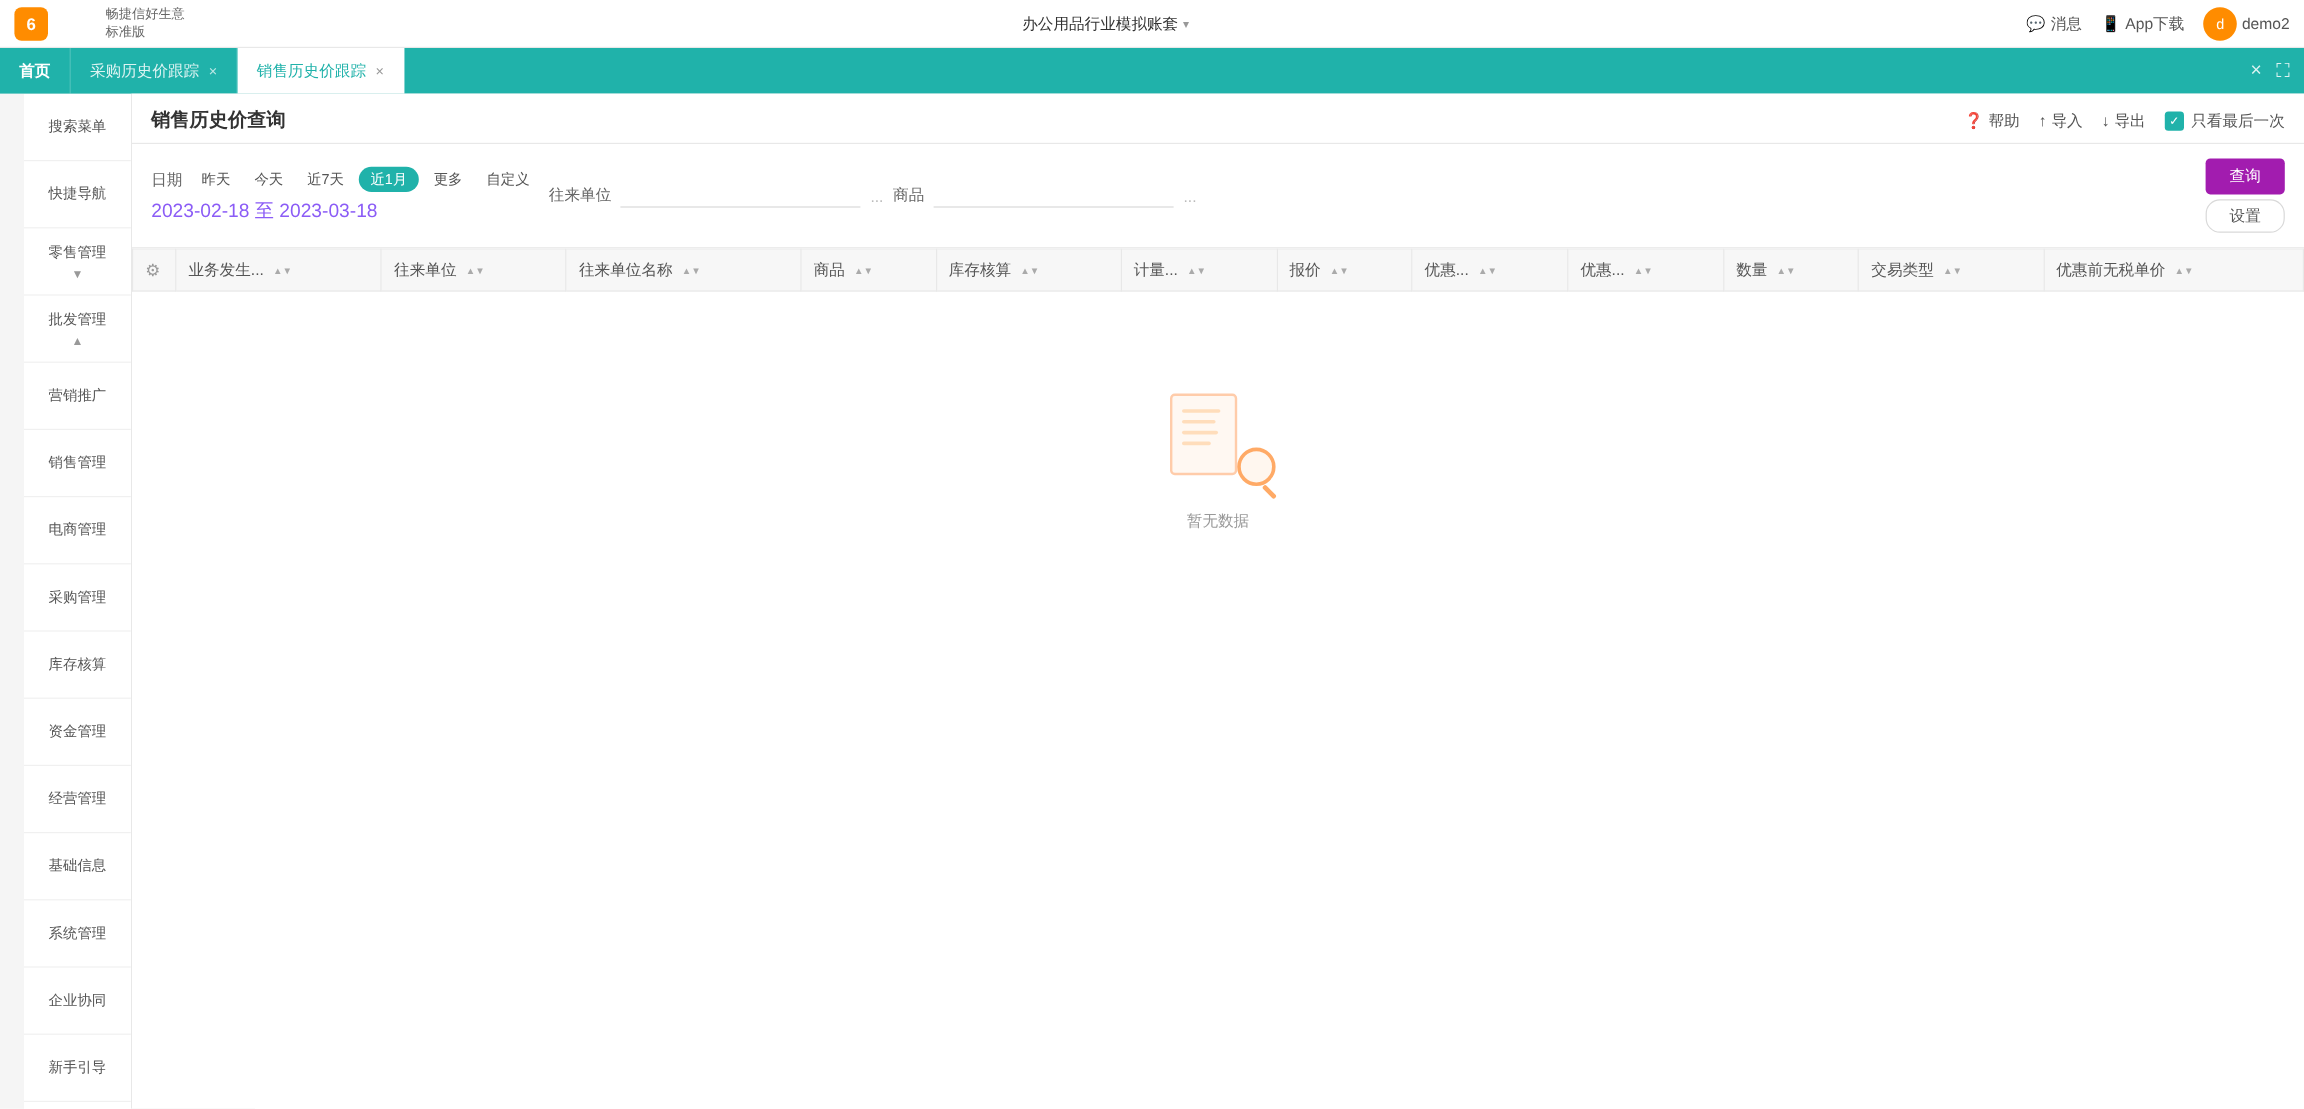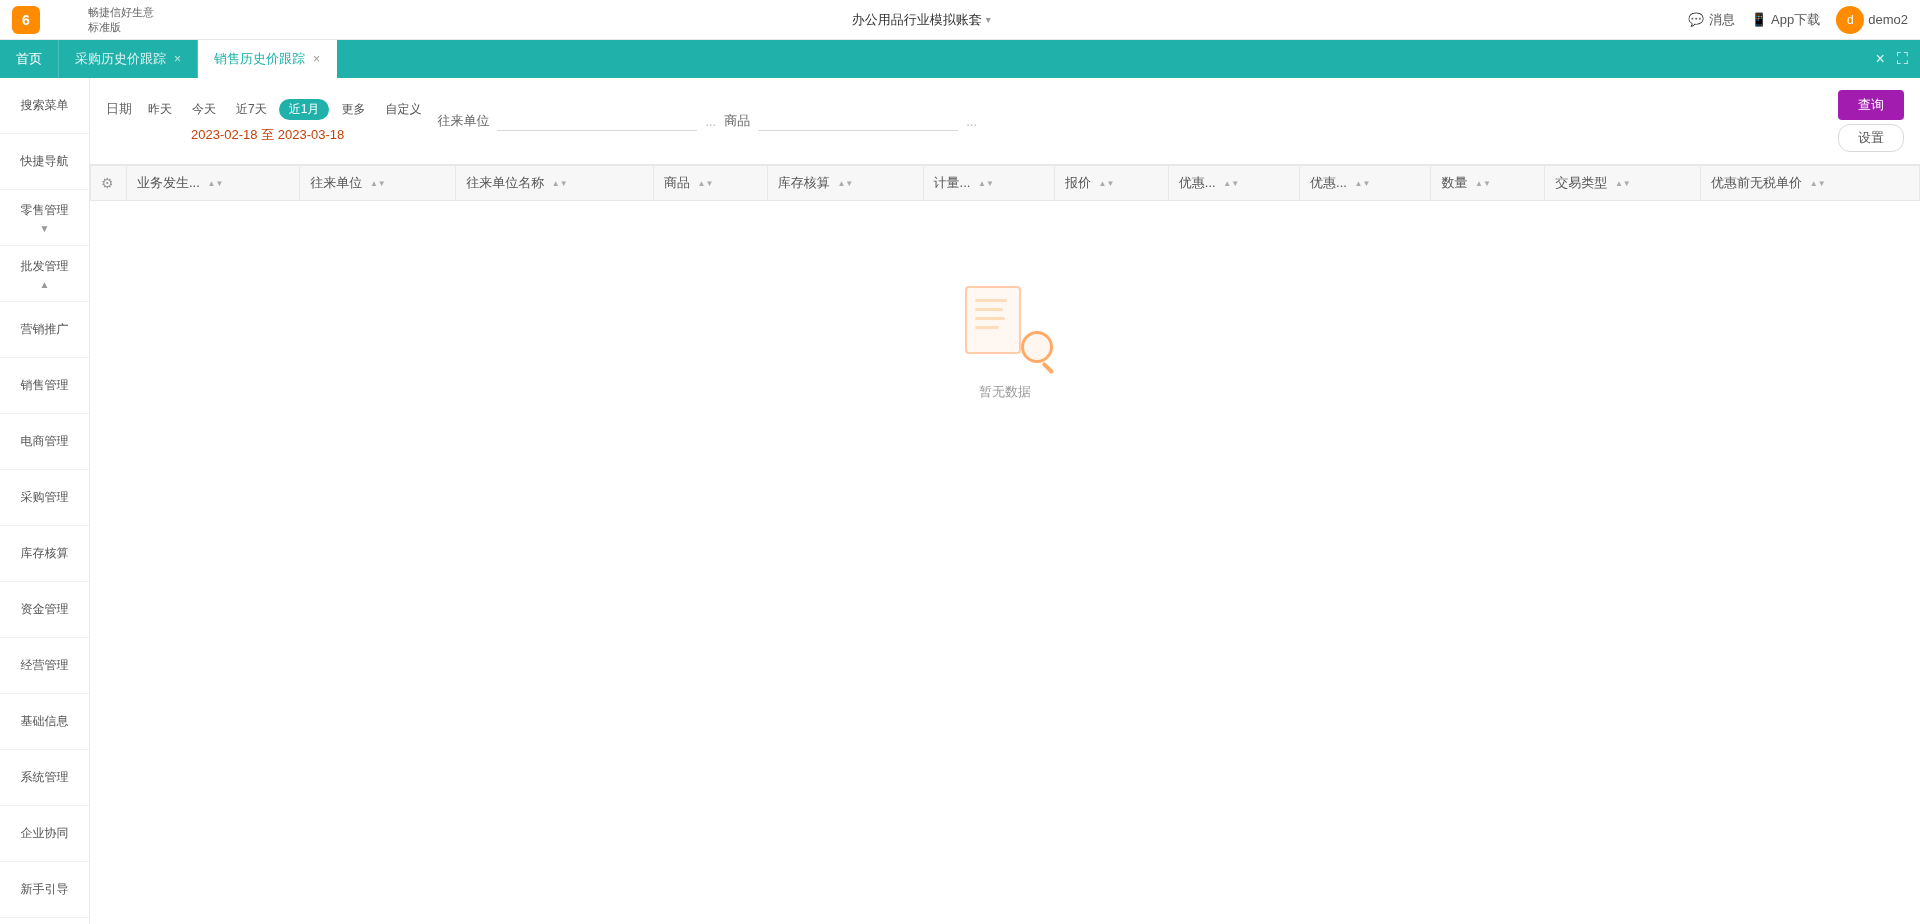--- a/index.html
+++ b/index.html
@@ -15,28 +15,28 @@
     .workspace-select { display: flex; align-items: center; gap: 4px; font-size: 13px; color: #333; cursor: pointer; }
     .workspace-select .chevron { color: #999; font-size: 10px; }
     .top-bar-right { display: flex; align-items: center; gap: 16px; color: #555; font-size: 13px; }
     .top-bar-right-item { display: flex; align-items: center; gap: 4px; cursor: pointer; }
     .avatar { width: 28px; height: 28px; border-radius: 50%; background: #ff8c00; display: flex; align-items: center; justify-content: center; color: white; font-size: 12px; }
 
     
     .tab-bar { height: 38px; background: #20b2aa; display: flex; align-items: center; padding: 0 0; flex-shrink: 0; }
     .tab { display: flex; align-items: center; padding: 0 16px; height: 38px; cursor: pointer; font-size: 13px; color: rgba(255,255,255,0.85); gap: 8px; border-right: 1px solid rgba(255,255,255,0.2); }
     .tab.active { background: #fff; color: #20b2aa; font-weight: 500; }
-    .tab.home { background: transparent; color: white; }
+    .tab.home { background: transparent; color: white; font-weight: bold; }
     .tab .tab-close { font-size: 12px; color: rgba(255,255,255,0.7); cursor: pointer; }
     .tab.active .tab-close { color: #999; }
     .tab-bar-right { margin-left: auto; display: flex; align-items: center; gap: 12px; padding-right: 12px; }
     .tab-bar-btn { color: rgba(255,255,255,0.85); font-size: 16px; cursor: pointer; }
 
     
-    .main-layout { display: flex; flex: 1; overflow: hidden; }
+    .main-layout { display: flex; flex: 1; overflow: hidden; margin-left: 20px; }
 
     
     .sidebar { width: 90px; background: #fff; border-right: 1px solid #e8e8e8; display: flex; flex-direction: column; overflow-y: auto; flex-shrink: 0; }
     .sidebar-item { display: flex; flex-direction: column; align-items: center; justify-content: center; padding: 12px 4px; cursor: pointer; font-size: 12px; color: #555; gap: 4px; border-bottom: 1px solid #f0f0f0; text-align: center; min-height: 56px; }
     .sidebar-item.has-arrow { flex-direction: column; justify-content: center; gap: 4px; }
     .sidebar-item .arrow { font-size: 10px; color: #999; }
 
     
     .content-area { flex: 1; overflow: auto; background: #f5f5f5; padding: 0; }
 
@@ -51,21 +51,21 @@
     .only-last-checkbox { display: flex; align-items: center; gap: 6px; }
     .checkbox-checked { width: 16px; height: 16px; background: #20b2aa; border-radius: 3px; display: flex; align-items: center; justify-content: center; color: white; font-size: 10px; }
 
     
     .filter-area { padding: 12px 16px; background: #fff; border-bottom: 1px solid #e8e8e8; display: flex; align-items: center; gap: 8px; flex-wrap: wrap; }
     .filter-group { display: flex; align-items: center; gap: 8px; }
     .filter-label { color: #666; font-size: 13px; }
     .date-buttons { display: flex; align-items: center; gap: 4px; }
     .date-btn { padding: 2px 8px; border-radius: 3px; cursor: pointer; font-size: 12px; color: #555; border: none; background: transparent; }
     .date-btn.active { background: #20b2aa; color: white; border-radius: 12px; padding: 2px 10px; }
-    .date-range-text { font-size: 13px; color: #c2410c; margin-top: 2px; text-align: center; }
+    .date-range-text { font-size: 16px; color: #8b5cf6; margin-top: 2px; }
     .filter-input-group { display: flex; align-items: center; gap: 8px; }
     .filter-input { border: none; border-bottom: 1px solid #d9d9d9; padding: 2px 8px; min-width: 200px; font-size: 13px; color: #333; outline: none; background: transparent; }
     .filter-dots { color: #bbb; cursor: pointer; }
     .query-btn { background: #a21caf; color: white; border: none; padding: 6px 20px; border-radius: 4px; cursor: pointer; font-size: 13px; }
     .settings-btn { background: #fff; color: #555; border: 1px solid #d9d9d9; padding: 4px 16px; border-radius: 12px; cursor: pointer; font-size: 13px; }
 
     
     .table-wrapper { overflow: auto; }
     .data-table { width: 100%; border-collapse: collapse; font-size: 13px; }
     .data-table th { background: #f7f7f7; border: 1px solid #e8e8e8; padding: 8px 10px; text-align: left; color: #555; font-weight: normal; white-space: nowrap; }
@@ -180,20 +180,41 @@
     </div>
     <div class="sidebar-item">
       
     </div>
 
   </div>
 
   <div class="content-area">
     <div class="page-content">
 
+      <div class="page-header">
+        <h2 class="page-title">销售历史价查询</h2>
+        <div class="page-header-actions">
+          <div class="page-header-action">
+            <span>❓</span>
+            <span>帮助</span>
+          </div>
+          <div class="page-header-action">
+            <span>↑</span>
+            <span>导入</span>
+          </div>
+          <div class="page-header-action">
+            <span>↓</span>
+            <span>导出</span>
+          </div>
+          <div class="only-last-checkbox">
+            <div class="checkbox-checked">✓</div>
+            <span>只看最后一次</span>
+          </div>
+        </div>
+      </div>
 
       <div class="filter-area">
         <div style="display:flex; flex-direction:column; gap:4px;">
           <div class="filter-group">
             <span class="filter-label">日期</span>
             <div class="date-buttons">
               <button class="date-btn">昨天</button>
               <button class="date-btn">今天</button>
               <button class="date-btn">近7天</button>
               <button class="date-btn active">近1月</button>

